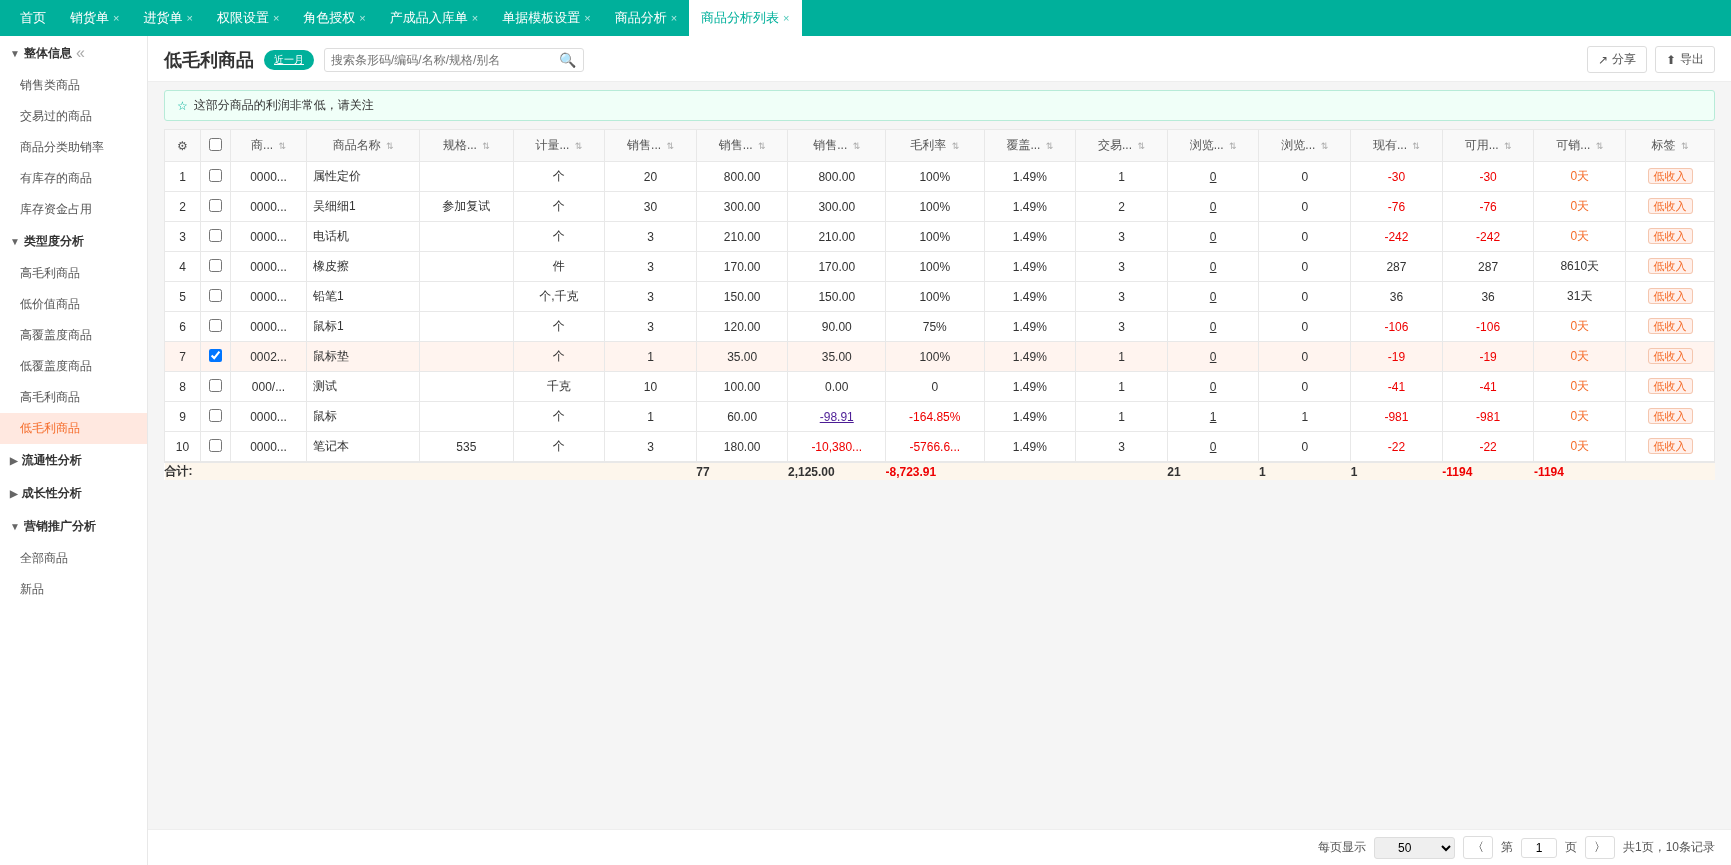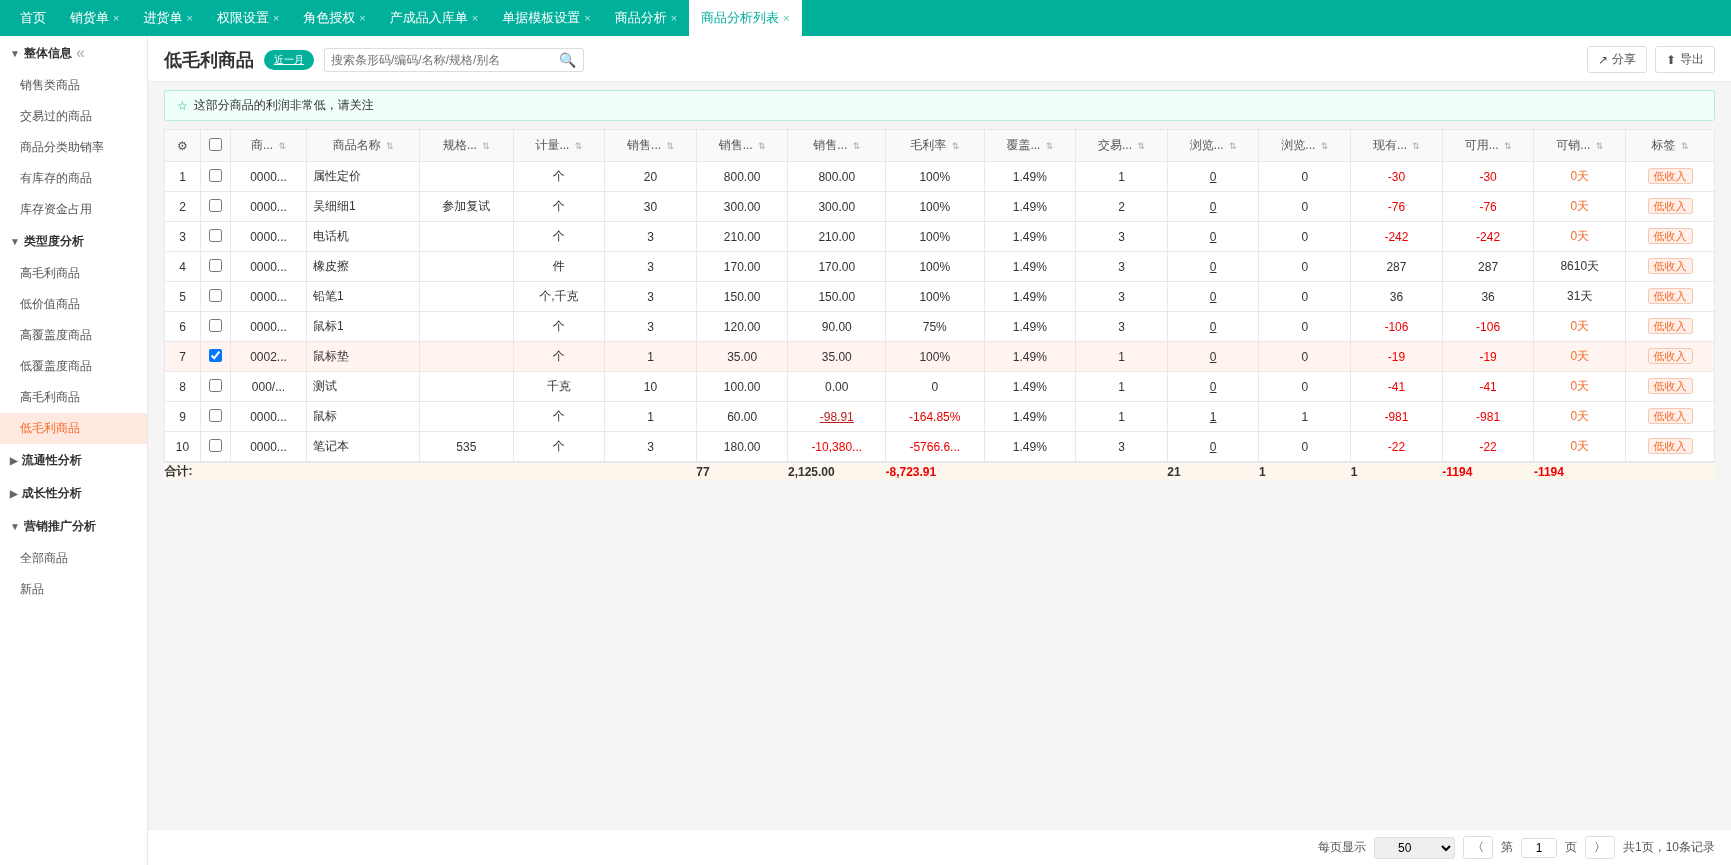--- a/index.html
+++ b/index.html
@@ -533,21 +533,21 @@
     </tr>
             <tr>
       <td>9</td>
       <td><input type="checkbox" style=""></td>
       <td>0000...</td>
       <td class="text-left">鼠标</td>
       <td></td>
       <td>个</td>
       <td>1</td>
       <td>60.00</td>
-      <td style="color:#b91c1c;text-decoration:underline;">-98.91</td>
+      <td style="color:#4c1d95;text-decoration:underline;">-98.91</td>
       <td style="color:#e00;">-164.85%</td>
       <td>1.49%</td>
       <td>1</td>
       <td class="underline">1</td>
       <td>1</td>
       <td style="color:#e00;">-981</td>
       <td style="color:#e00;">-981</td>
       <td style="color:#f56c2a;">0天</td>
       <td><span class="tag-low-income">低收入</span></td>
     </tr>

